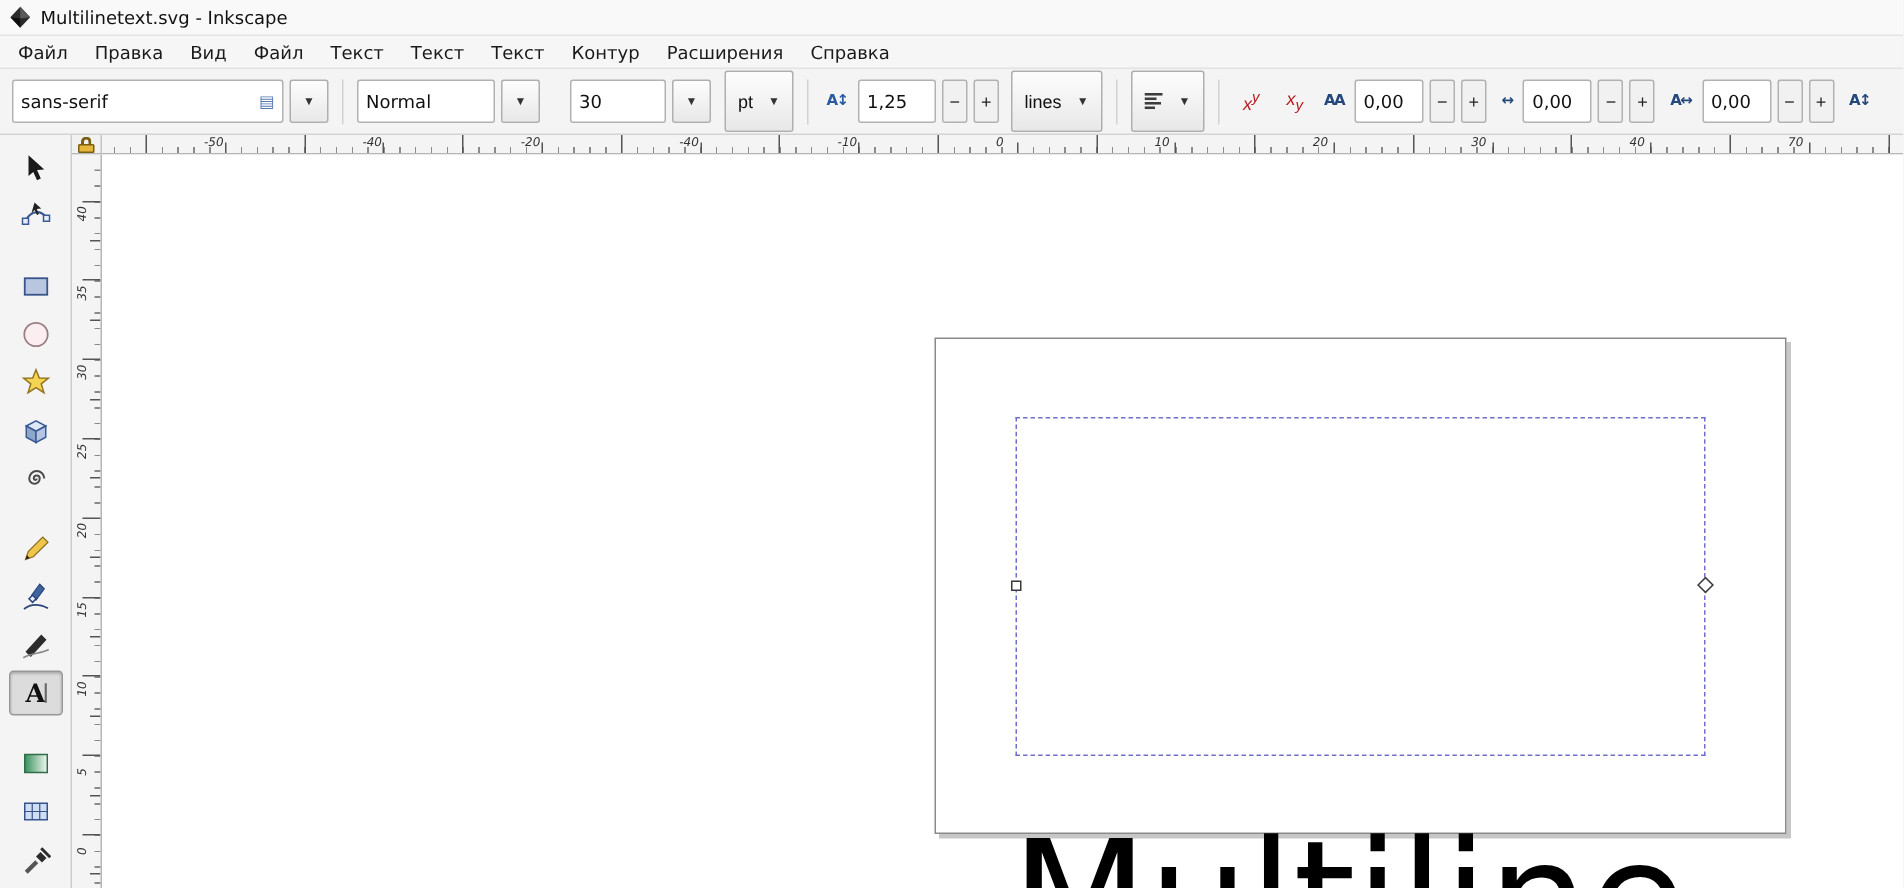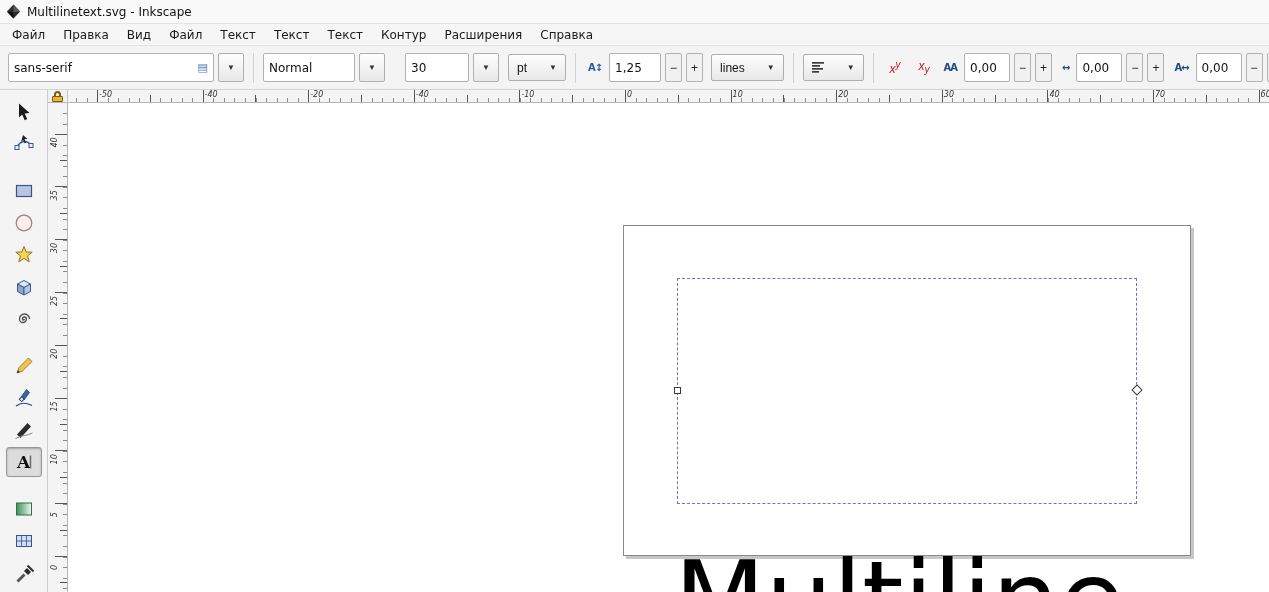--- a/index.html
+++ b/index.html
@@ -14,21 +14,21 @@
   
   .menubar { height:22px; background:#f6f6f6; border-bottom:1px solid #e2e2e2; display:flex; align-items:center; padding:0 3px; flex:0 0 auto; }
   .menu-item { padding:2px 9px; font-size:12px; cursor:default; }
 
   
   .toolbar { height:44px; background:#f4f4f4; border-bottom:1px solid #d4d4d4; display:flex; align-items:center; padding:0 8px; gap:4px; flex:0 0 auto; overflow:hidden; white-space:nowrap; }
   .field { height:29px; background:#fff; border:1px solid #b2b2b2; border-radius:2px; display:flex; align-items:center; padding:0 5px; flex:0 0 auto; }
   .field input { border:none; outline:none; background:transparent; width:100%; font:12px "DejaVu Sans","Liberation Sans",sans-serif; color:#111; padding:0; }
   .field-icon { font-size:11px; color:#5a7bb0; margin-left:3px; cursor:pointer; }
   .dropbtn { height:29px; width:26px; flex:0 0 auto; background:linear-gradient(#fdfdfd,#e8e8e8); border:1px solid #afafaf; border-radius:2px; font-size:8px; color:#333; cursor:pointer; }
-  .combo { height:27px; flex:0 0 auto; background:linear-gradient(#fdfdfd,#e8e8e8); border:1px solid #afafaf; border-radius:2px; display:inline-flex; align-items:center; gap:22px; padding:12px 8px; font-size:12px; color:#111; cursor:pointer; }
+  .combo { height:41px; flex:0 0 auto; background:linear-gradient(#fdfdfd,#e8e8e8); border:1px solid #afafaf; border-radius:2px; display:inline-flex; align-items:center; gap:10px; padding:12px 8px; font-size:12px; color:#111; cursor:pointer; }
   .combo .arr { font-size:8px; color:#333; }
   .spin { height:29px; width:17px; flex:0 0 auto; background:#f1f1f1; border:1px solid #b2b2b2; border-radius:2px; font-size:12px; color:#222; text-align:center; padding:0; cursor:pointer; }
   .sep { width:1px; height:30px; background:#d2d2d2; margin:0 5px; flex:0 0 auto; }
   .tb-icon { font-size:10px; font-weight:bold; color:#25487c; margin:0 3px; flex:0 0 auto; letter-spacing:-1px; }
   .scriptbtn { height:26px; min-width:25px; background:transparent; border:1px solid transparent; border-radius:2px; font-style:italic; color:#b91c1c; font-size:12px; cursor:pointer; flex:0 0 auto; }
 
   
   .workspace { flex:1; display:flex; min-height:0; }
   .toolbox { width:48px; flex:0 0 auto; background:#f4f4f4; border-right:1px solid #cdcdcd; padding-top:5px; overflow:hidden; }
   .tool { width:36px; height:30px; margin:2px auto; display:flex; align-items:center; justify-content:center; background:transparent; border:1px solid transparent; border-radius:3px; cursor:pointer; }
@@ -40,21 +40,21 @@
   .ruler-corner { width:20px; flex:0 0 auto; background:#f1f1f1; border-right:1px solid #c6c6c6; border-bottom:1px solid #b6b6b6; position:relative; cursor:pointer; }
   .lock-shackle { width:7px; height:5px; border:2px solid #7a5f10; border-bottom:none; border-radius:4px 4px 0 0; margin:1px auto 0; }
   .lock-body { width:11px; height:6px; background:#e7b73c; border:1px solid #7a5f10; border-radius:1px; margin:0 auto; }
 
   .hruler { flex:1; position:relative; overflow:hidden; border-bottom:1px solid #b6b6b6;
     background-color:#f4f4f4;
     background-image:repeating-linear-gradient(to right,#8a8a8a 0 1px,transparent 1px 10.56px);
     background-size:100% 4px; background-position:left 8px bottom 0; background-repeat:no-repeat; }
   .tick { position:absolute; bottom:0; width:1px; background:#555; }
   .tick.major { height:12px; } .tick.mid { height:7px; }
-  .hlab { position:absolute; top:0; font-size:8px; line-height:9px; color:#333; }
+  .hlab { position:absolute; top:0; font-size:8px; line-height:9px; color:#333;margin-left:37px; }
 
   .canvas-row { flex:1; display:flex; min-height:0; }
   .vruler { width:20px; flex:0 0 auto; position:relative; overflow:hidden; border-right:1px solid #b6b6b6;
     background-color:#f4f4f4;
     background-image:repeating-linear-gradient(to bottom,#8a8a8a 0 1px,transparent 1px 10.56px);
     background-size:4px 100%; background-position:right 0 top 9.5px; background-repeat:no-repeat; }
   .vtick { position:absolute; right:0; height:1px; background:#555; }
   .vtick.major { width:12px; } .vtick.mid { width:7px; }
   .vlab { position:absolute; left:0; top:0; font-size:8px; line-height:9px; color:#333; transform-origin:0 0; white-space:nowrap; }
 
@@ -86,21 +86,21 @@
     <span class="menu-item">Файл</span>
     <span class="menu-item">Текст</span>
     <span class="menu-item">Текст</span>
     <span class="menu-item">Текст</span>
     <span class="menu-item">Контур</span>
     <span class="menu-item">Расширения</span>
     <span class="menu-item">Справка</span>
   </div>
 
   <div class="toolbar">
-    <div class="field" style="width:206px">
+    <div class="field" style="width:181px">
       <input value="sans-serif" style="">
       <span class="field-icon">▤</span>
     </div>
     <button class="dropbtn">▼</button>
     <span class="sep"></span>
 
     <div class="field" style="width:92px">
       <input value="Normal" style="">
     </div>
     <button class="dropbtn">▼</button>

